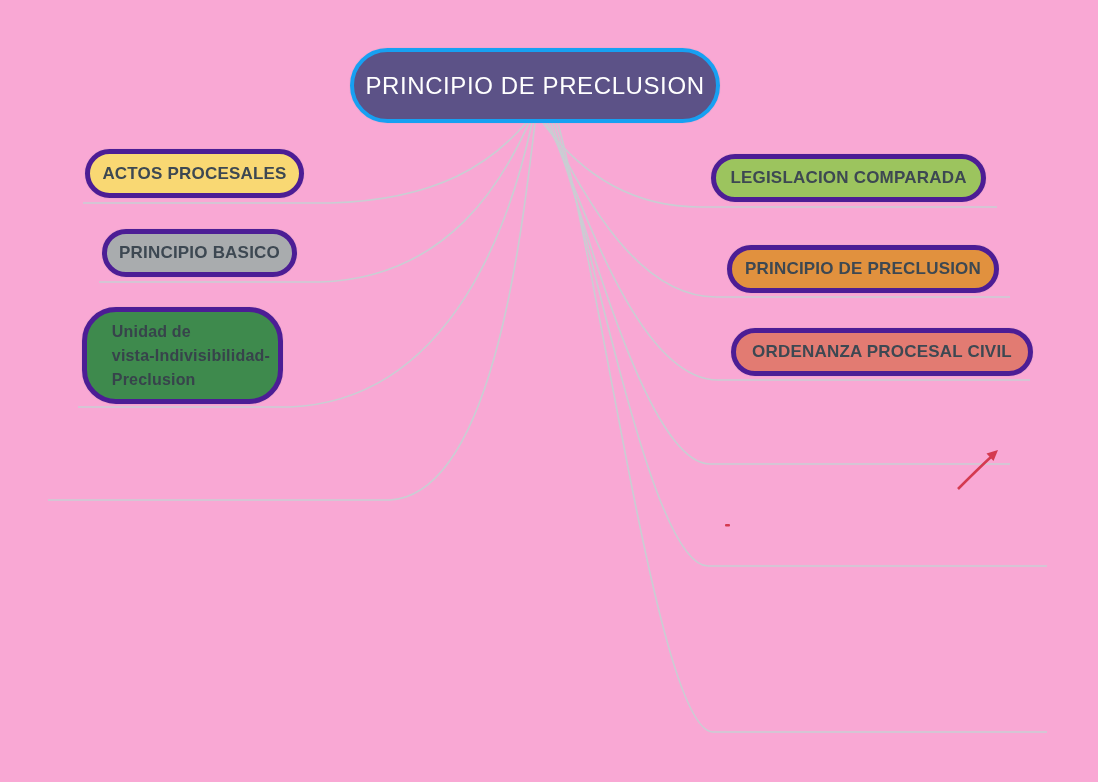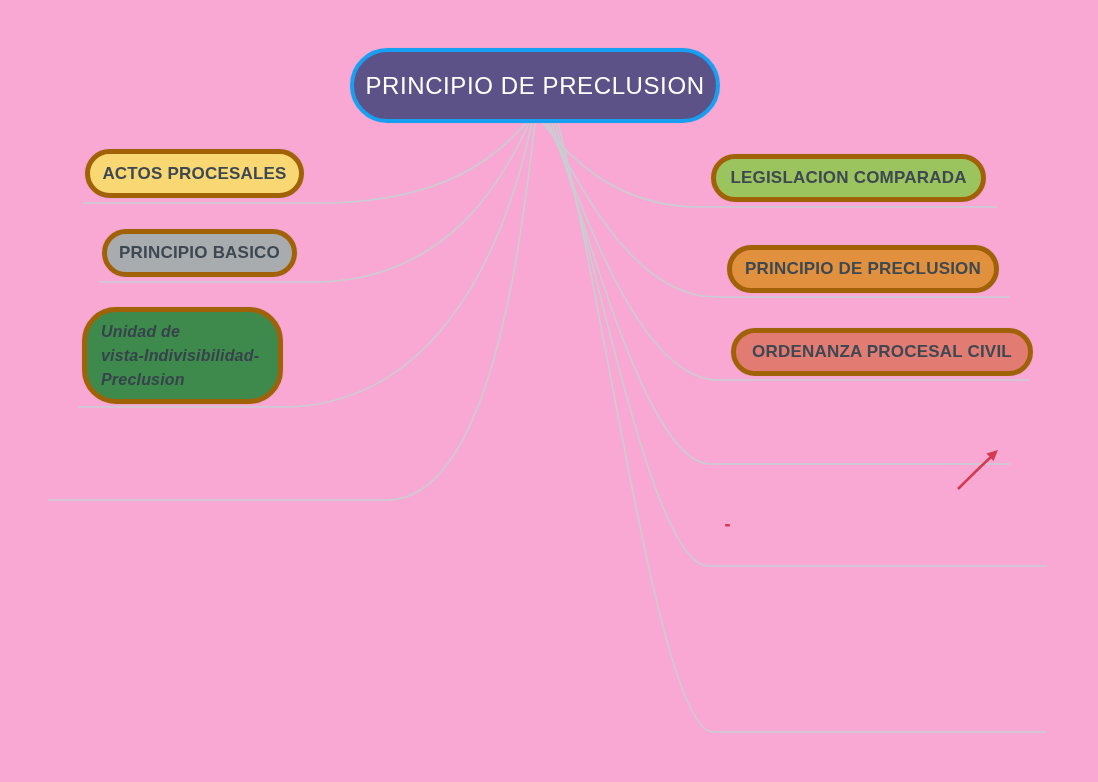--- a/index.html
+++ b/index.html
@@ -16,38 +16,37 @@
   .links {
     position: absolute;
     left: 0;
     top: 0;
     width: 1098px;
     height: 782px;
   }
   .node {
     position: absolute;
     box-sizing: border-box;
-    border: 5px solid #a16207;
+    border: 5px solid #4c1d95;
     display: flex;
     align-items: center;
     justify-content: center;
     box-shadow: 0 0 0 1px rgba(120,130,140,0.06);
   }
   .node-label {
     font-weight: 700;
     font-size: 17px;
     letter-spacing: 0.2px;
     white-space: pre;
     line-height: 24px;
   }
   .node.multiline {
-    justify-content: flex-start;
+    justify-content: flex-end;
     padding-left: 14px;
     padding-right: 8px;
-    font-style: italic;
   }
   .node.multiline .node-label {
     font-size: 16px;
   }
   .root-node {
     border-width: 4px;
     border-style: solid;
     border-radius: 38px;
   }
   .root-node .node-label {

